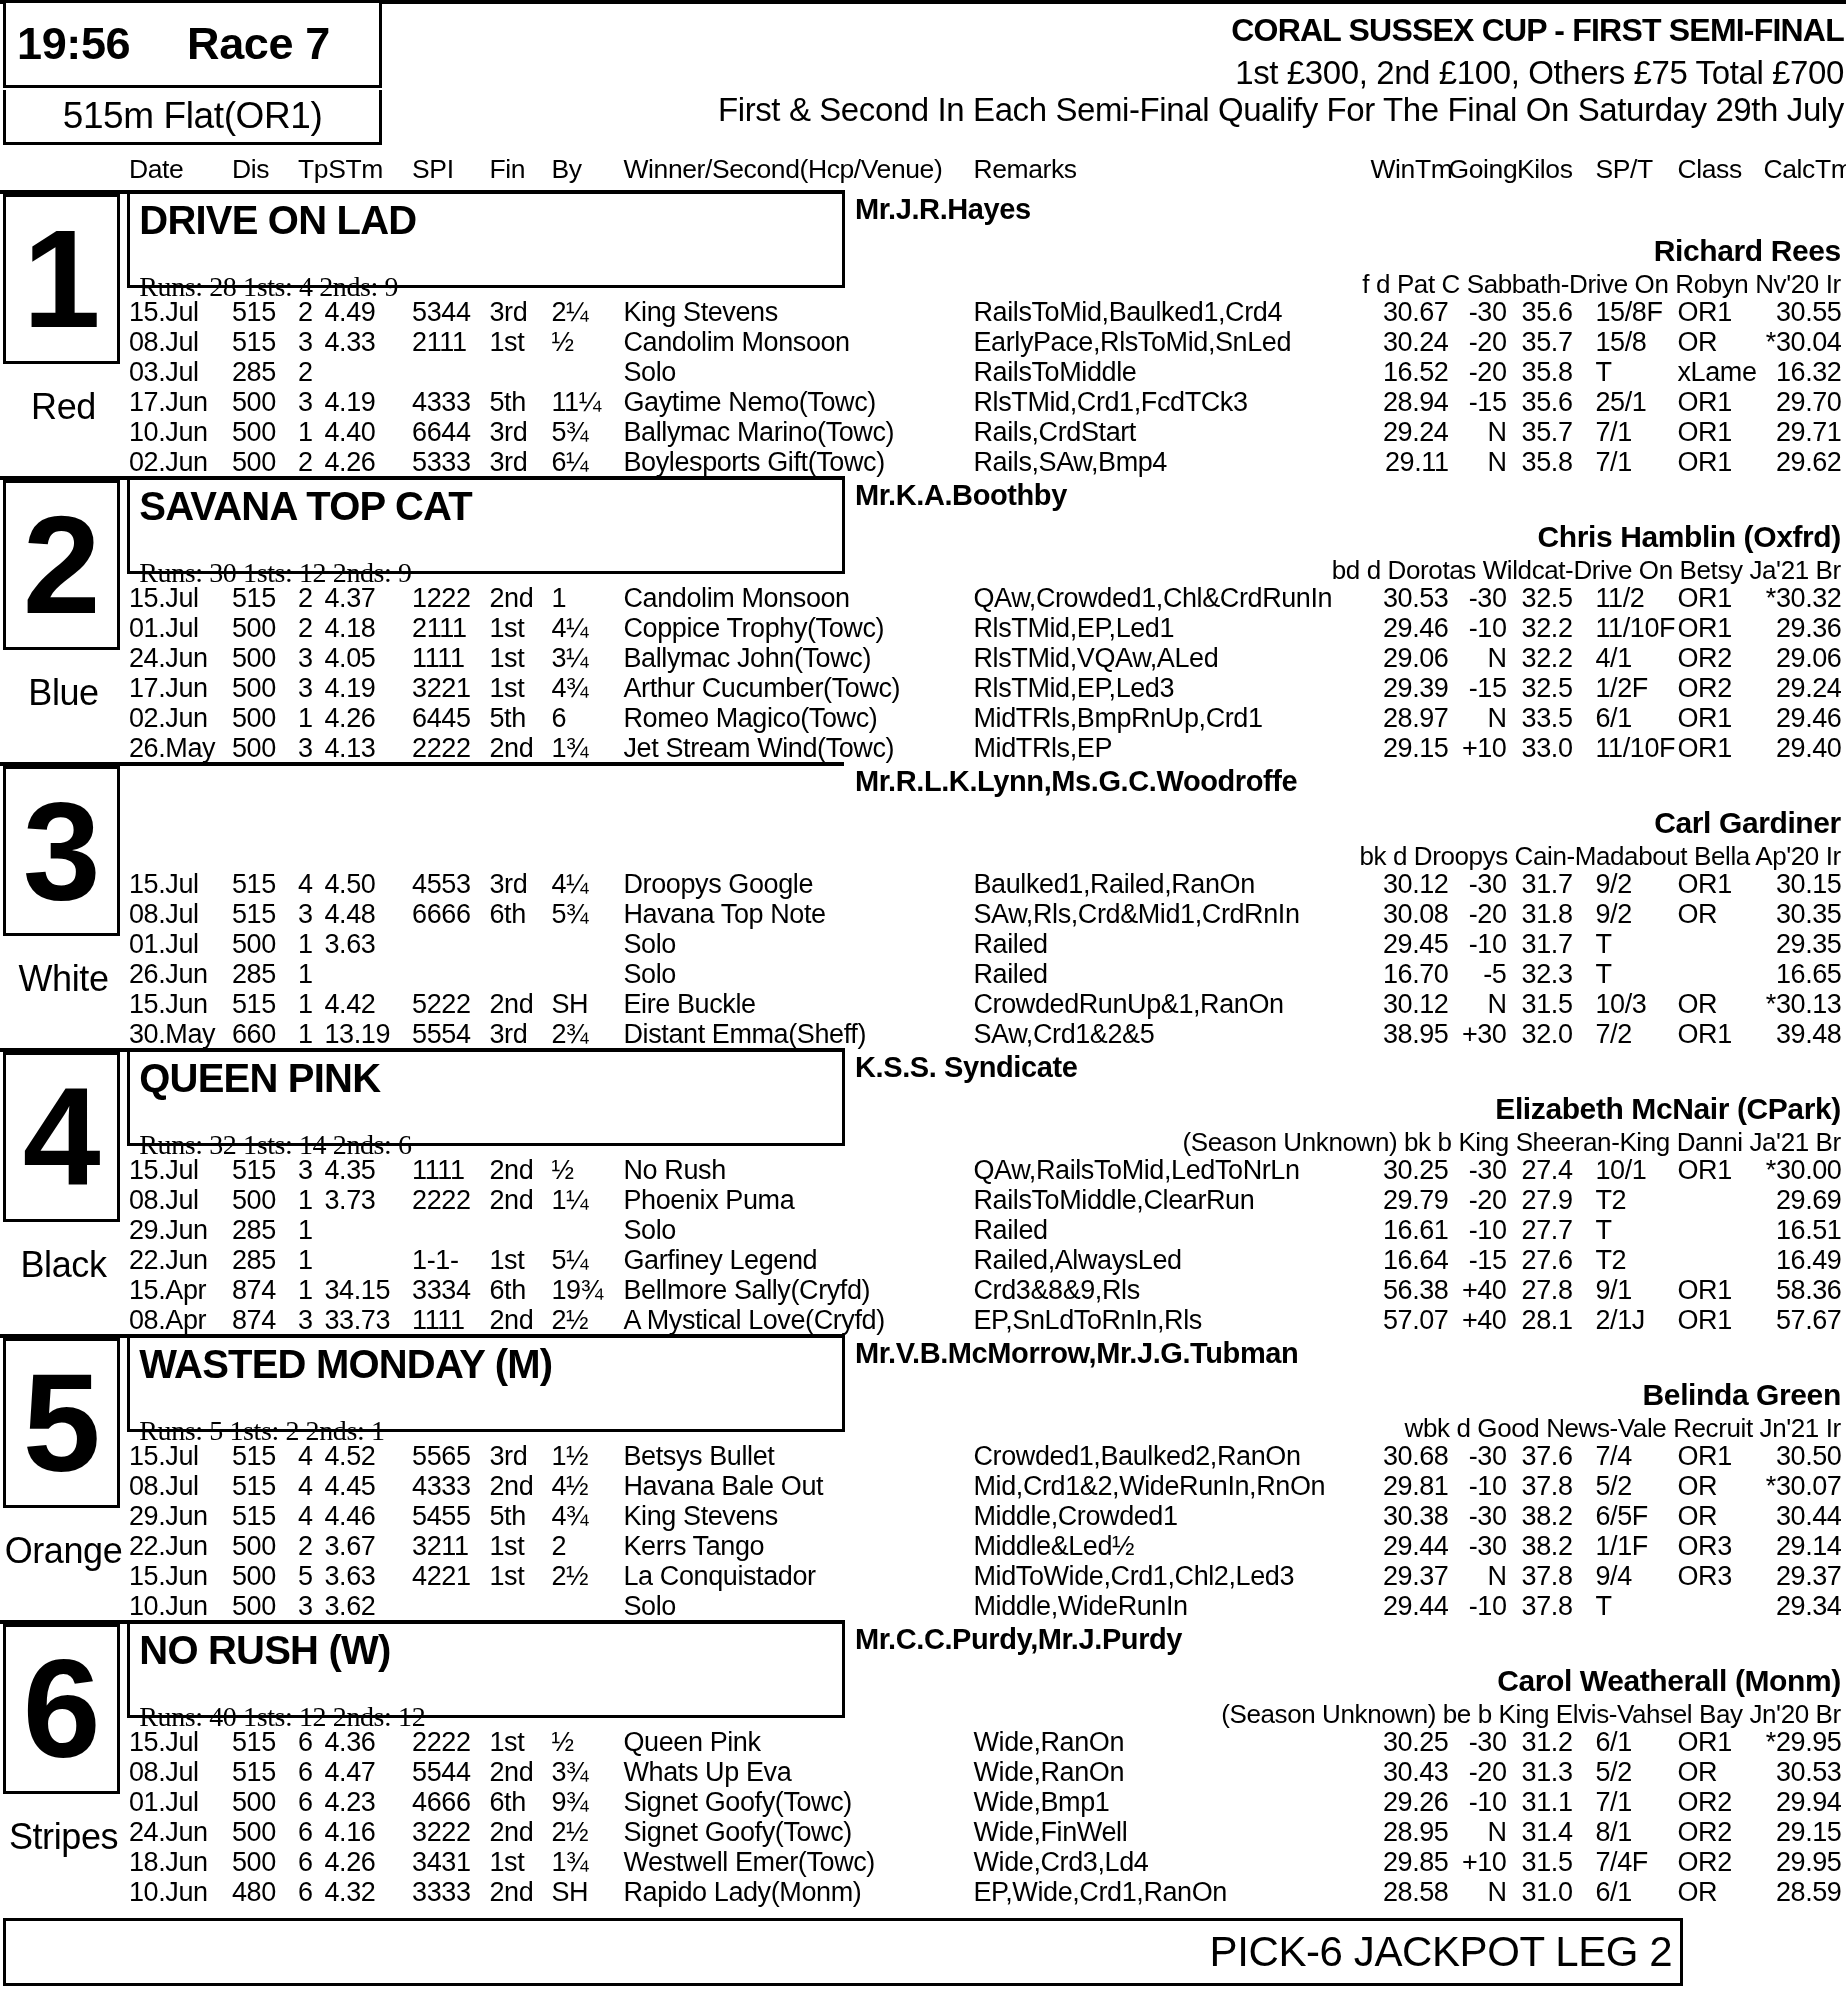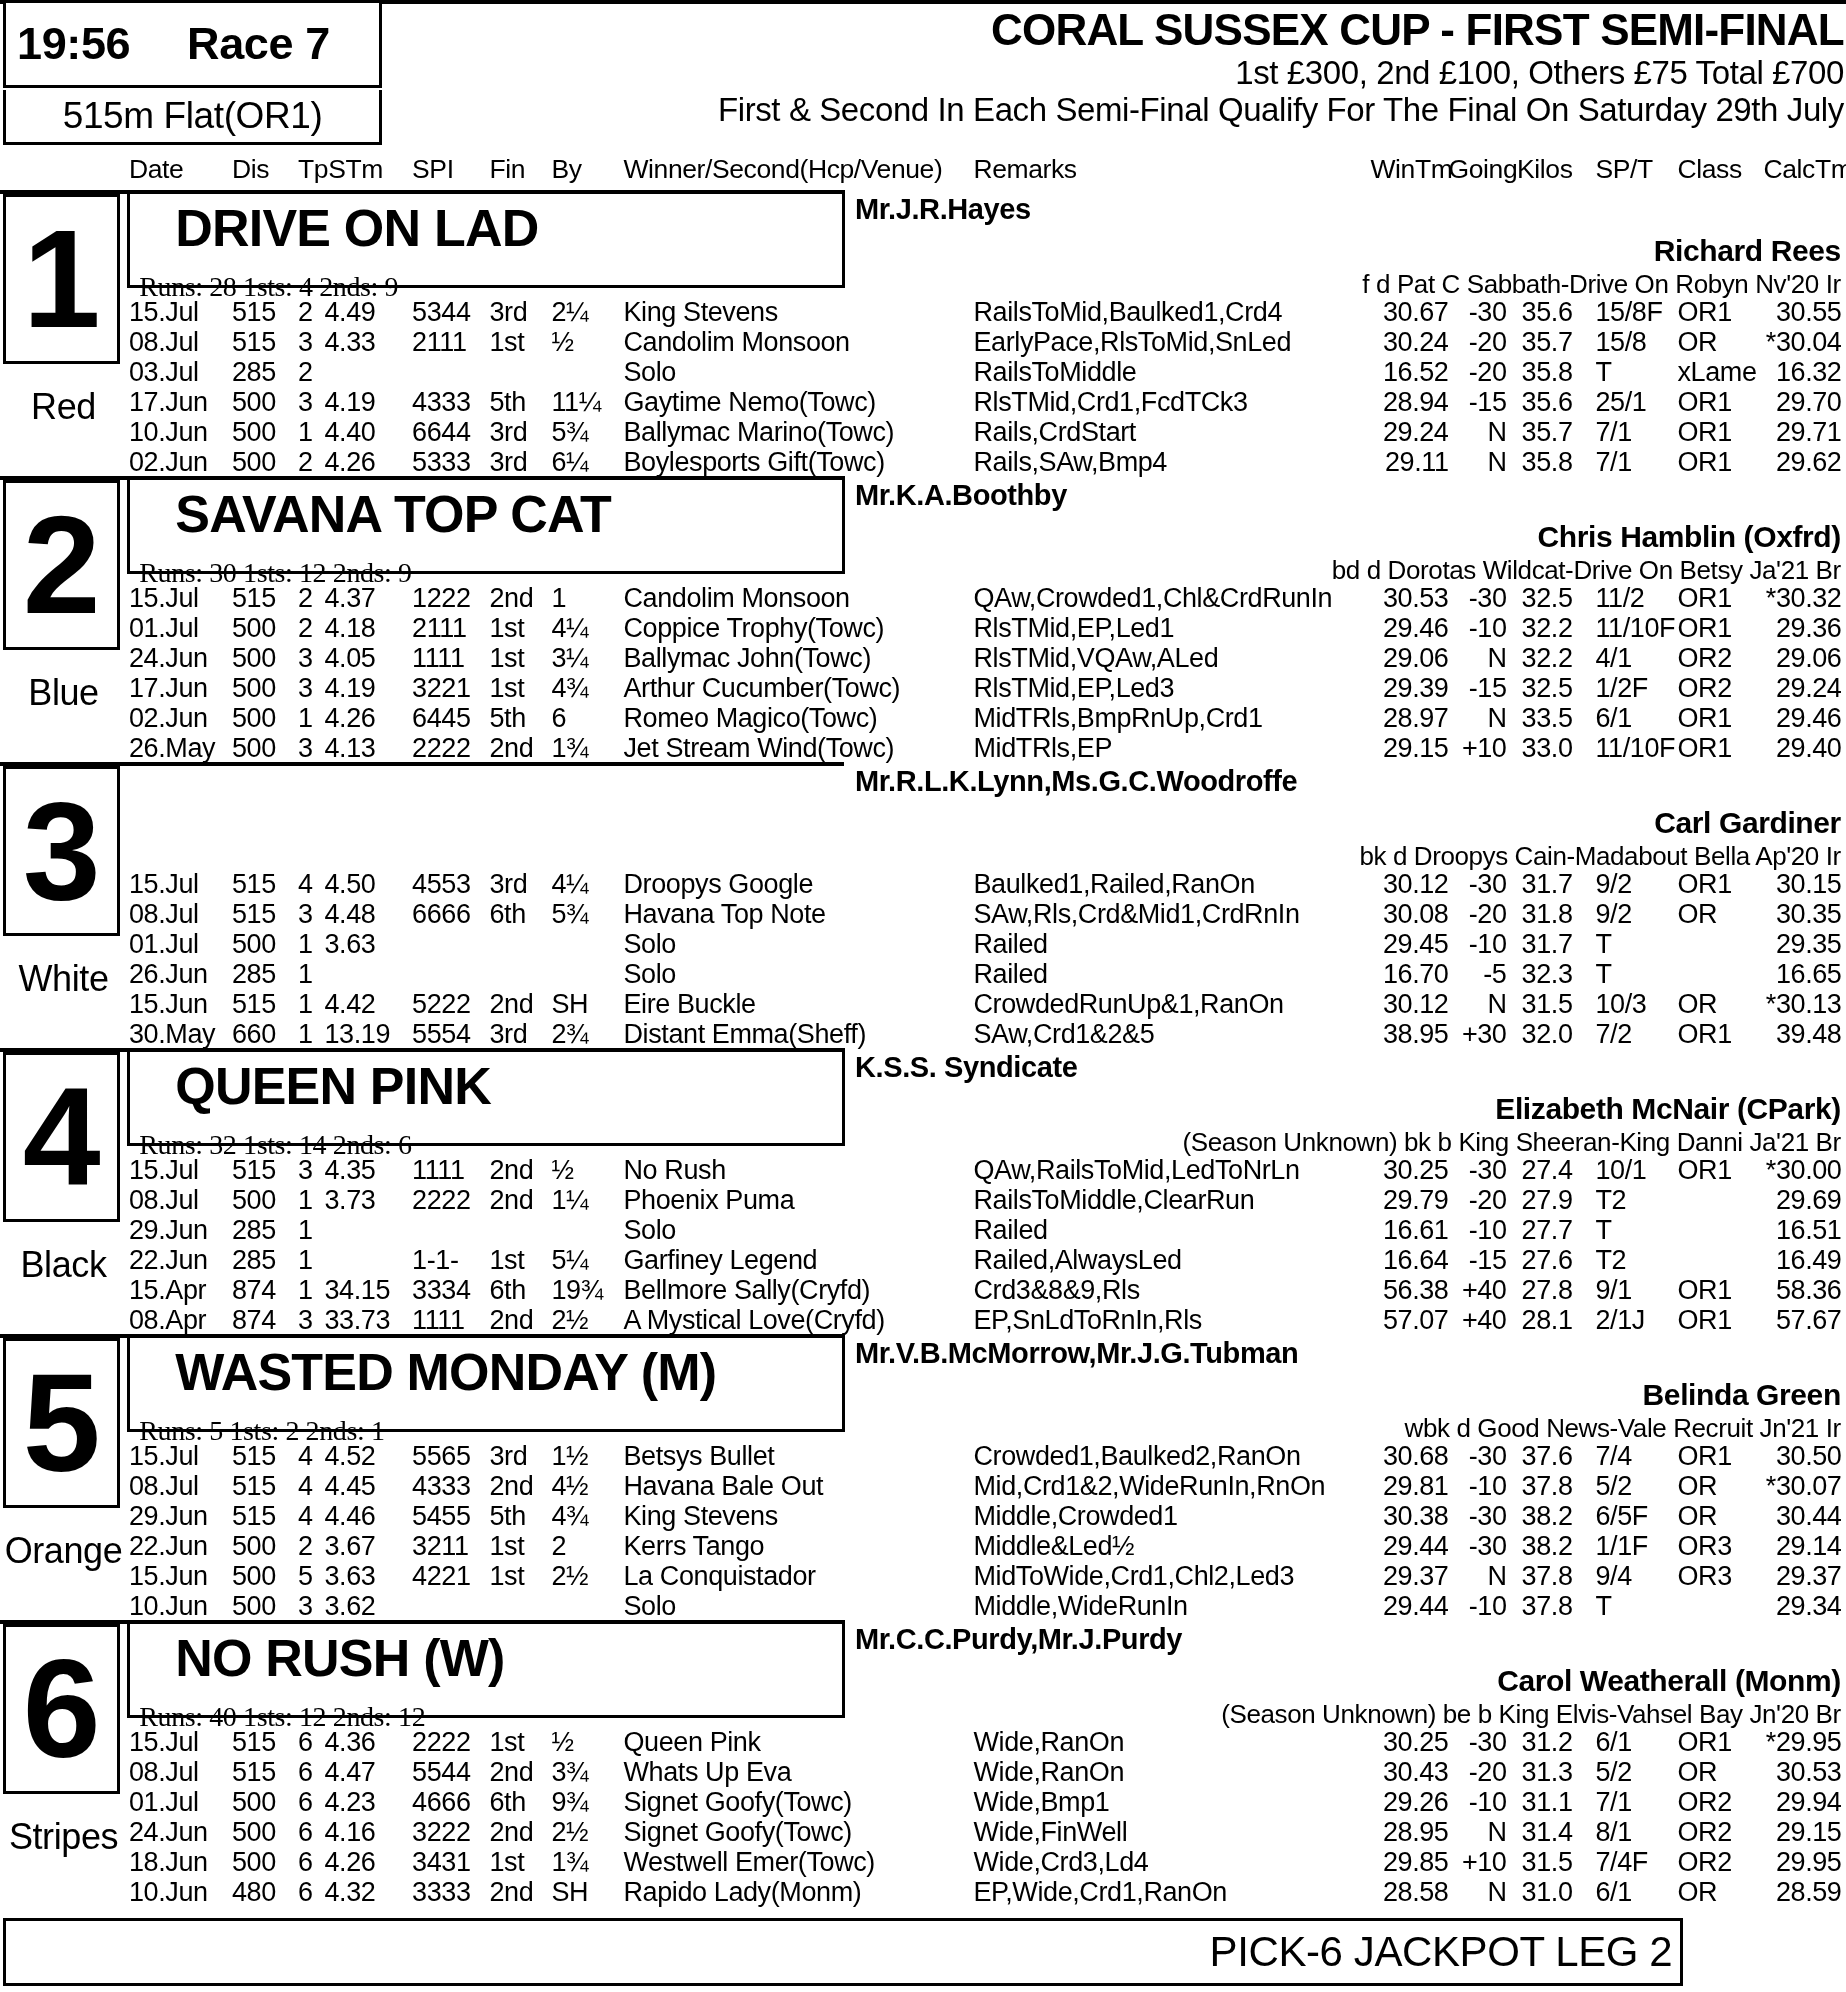--- a/index.html
+++ b/index.html
@@ -13,21 +13,21 @@
 
   
   .race-box { position:absolute; left:3.1px; width:379px; border:3.9px solid #000; box-sizing:border-box; background:#fff; }
   .race-box-1 { top:0; height:88px; }
   .race-box-1 .race-time { position:absolute; left:11px; top:50%; transform:translateY(-50%); font-size:45px; font-weight:bold; }
   .race-box-1 .race-number { position:absolute; left:181px; top:50%; transform:translateY(-50%); font-size:45px; font-weight:bold; }
   .race-box-2 { top:90px; height:55px; border-top:0; display:flex; align-items:center; justify-content:center; padding:0 9.3px 0 9.3px; font-size:37px; }
 
   
   .title-block { position:absolute; top:6.2px; right:3.1px; width:1417px; text-align:right; }
-  .race-title { font-size:44px; font-weight:bold; letter-spacing:-0.8px; line-height:48px; }
+  .race-title { font-size:32px; font-weight:bold; letter-spacing:-0.8px; line-height:48px; }
   .race-prizes { font-size:33px; line-height:37px; }
   .race-qualify { font-size:33px; line-height:37px; }
 
   
   .form-grid {
     display:grid;
     grid-template-columns:103px 66px 26.5px 72px 93px 62px 72px 350px 397px 78px 58px 66px 105px 86px 78px;
     width:1712px; white-space:nowrap;
   }
   .header-row { position:absolute; left:129px; top:154px; font-size:26.5px; }
@@ -37,21 +37,21 @@
   .c-spt { padding-left:23px; }
 
   
   #dogs { position:absolute; top:190px; left:0; width:1847px; }
   .dog-section { position:relative; height:286px; }
   .section-rule { position:absolute; left:0; top:0; width:844px; height:3.9px; background:#000; }
   .trap-box { position:absolute; left:3.1px; top:3.9px; width:117px; height:170px; border:3.9px solid #000; box-sizing:border-box; display:flex; align-items:center; justify-content:center; }
   .trap-number { font-size:140px; font-weight:bold; line-height:1; }
   .trap-color { position:absolute; left:0; top:196px; width:127px; text-align:center; font-size:36px; }
   .name-box { position:absolute; left:127px; top:0; width:718px; height:98px; border:3.9px solid #000; box-sizing:border-box; }
-  .dog-name { position:absolute; left:9.3px; top:4.7px; font-size:52px; font-weight:bold; letter-spacing:-0.8px; white-space:nowrap;margin-left:36px; }
+  .dog-name { position:absolute; left:9.3px; top:4.7px; font-size:40px; font-weight:bold; letter-spacing:-0.8px; white-space:nowrap; }
   .dog-stats { position:absolute; left:9.3px; top:78px; font-size:28px; white-space:nowrap;font-family:Liberation Serif, serif; }
   .owner { position:absolute; left:855px; top:3.1px; font-size:29px; font-weight:bold; white-space:nowrap; }
   .trainer { position:absolute; right:6.2px; top:44px; font-size:30px; font-weight:bold; white-space:nowrap; }
   .breeding { position:absolute; right:6.2px; top:79px; font-size:26px; white-space:nowrap; }
   .rows { position:absolute; left:129px; top:107px; }
   .form-row { font-size:27px; line-height:30px; }
 
   
   .footer-box { position:absolute; left:3.1px; top:1918px; width:1680px; height:68px; border:3.9px solid #000; box-sizing:border-box; display:flex; align-items:center; justify-content:flex-end; padding-right:7.8px; font-size:42px; }
 </style>

